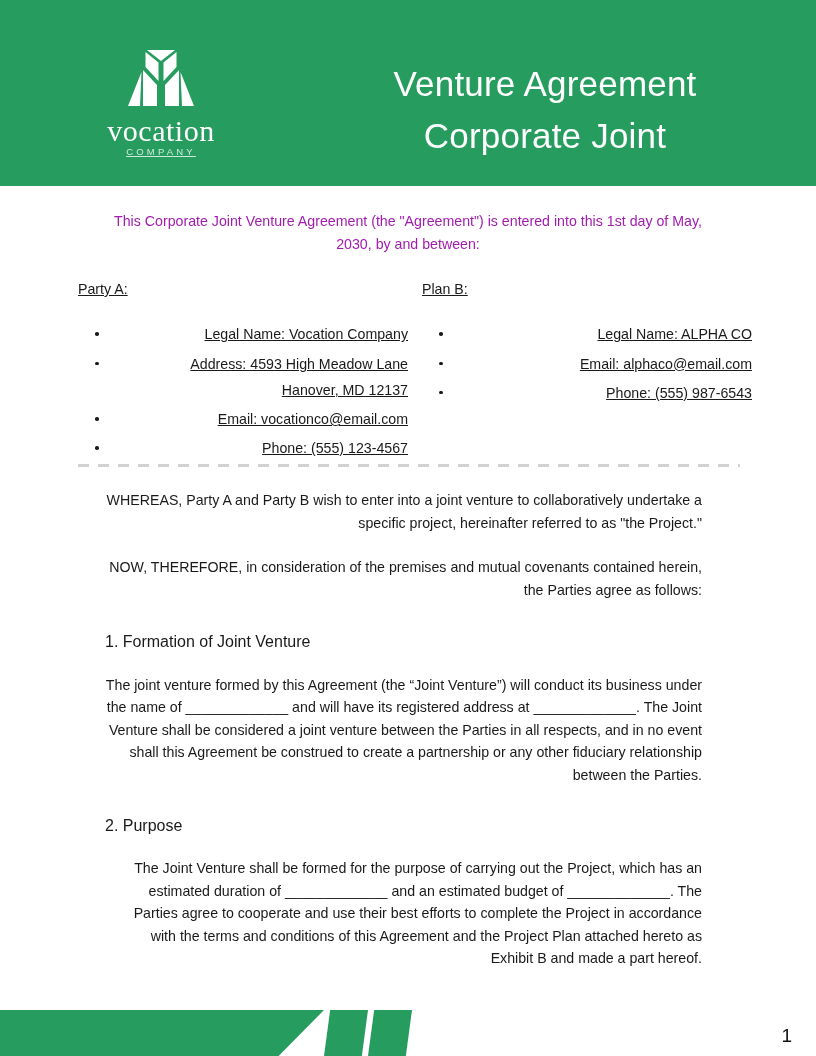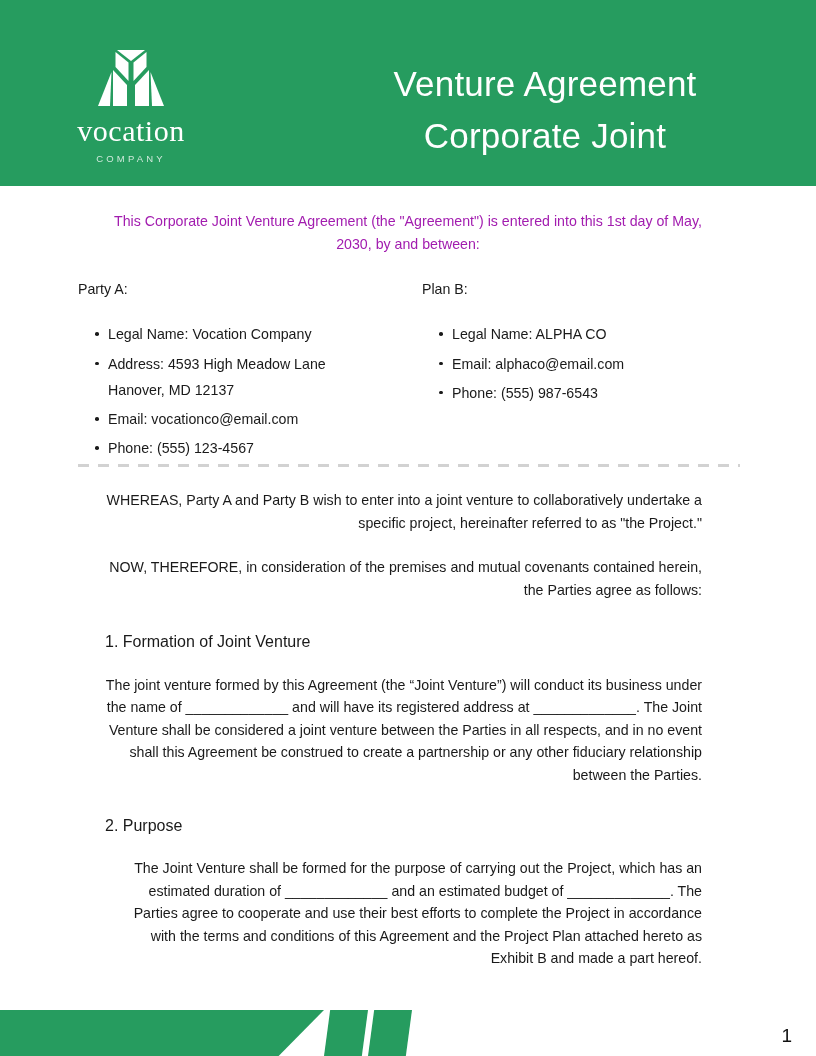--- a/index.html
+++ b/index.html
@@ -23,45 +23,45 @@
     top: 0;
     width: 816px;
     height: 186px;
     background: #269c5f;
     display: flex;
     align-items: center;
   }
 
   .logo-block {
     position: absolute;
-    left: 64px;
+    left: 94px;
     top: 48px;
     width: 134px;
     text-align: center;
   }
   .logo-mark {
     width: 80px;
     height: 62px;
     margin: 0 auto 6px auto;
     display: block;
   }
   .logo-word {
     font-family: "Liberation Serif", serif;
     font-size: 30px;
     line-height: 1;
     color: #ffffff;
     letter-spacing: 0.5px;
     font-weight: 400;
   }
   .logo-sub {
-    margin-top: 7px;
     font-size: 9.5px;
     letter-spacing: 3.2px;
     color: rgba(255,255,255,0.78);
     font-weight: 400;
+    text-decoration: underline;
   }
 
   .doc-title {
     position: absolute;
     left: 300px;
     top: 58px;
     width: 490px;
     text-align: center;
     color: #ffffff;
     font-size: 35px;
@@ -90,34 +90,36 @@
     position: absolute;
     left: 0;
     top: 279px;
     width: 816px;
     height: 180px;
   }
   .party {
     position: absolute;
     top: 0;
     width: 330px;
+    text-decoration: underline;
   }
   .party-a { left: 78px; }
   .party-b { left: 422px; }
 
   .party-label {
     font-size: 14.2px;
     line-height: 1.5;
     color: #1a1a1a;
     margin: 0 0 22px 0;
   }
   .party ul {
     margin: 0;
     padding: 0 0 0 30px;
     list-style: none;
+    text-align: right;
   }
   .party li {
     position: relative;
     font-size: 14.2px;
     line-height: 1.78;
     color: #1a1a1a;
     margin: 0 0 4px 0;
   }
   .party li.bulleted::before {
     content: "";

